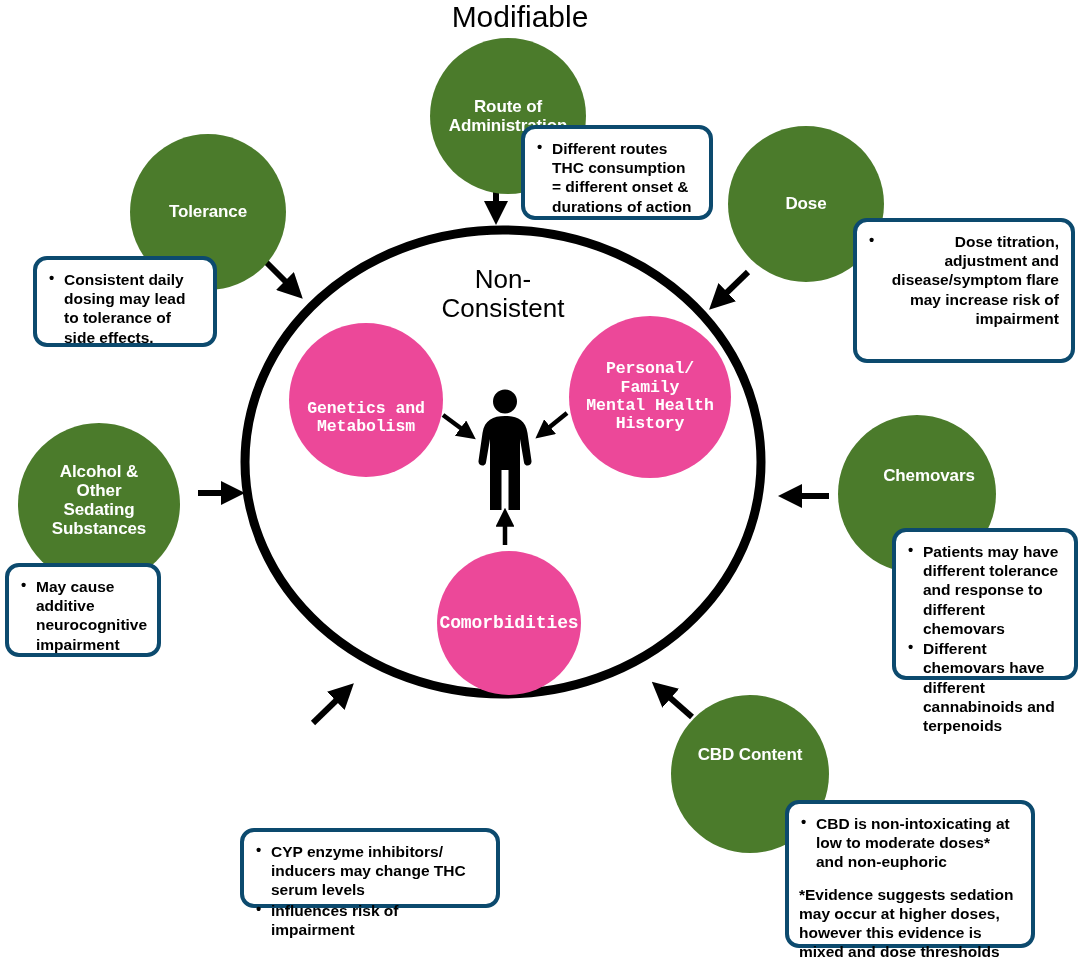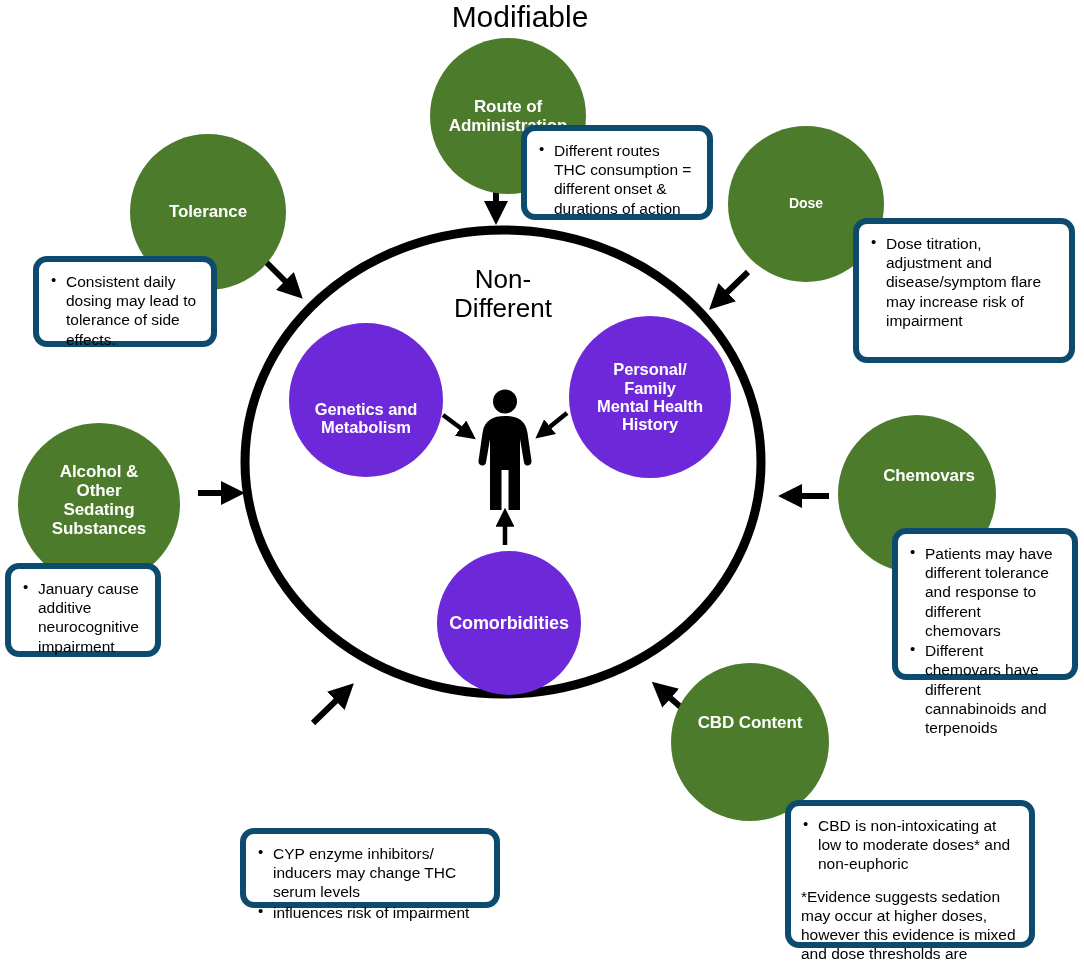--- a/index.html
+++ b/index.html
@@ -31,34 +31,35 @@
     align-items:center;
     justify-content:center;
     text-align:center;
     color:#ffffff;
     font-weight:bold;
     line-height:1.12;
     box-sizing:border-box;
     letter-spacing:-0.1px;
   }
   .node.green{ background:#4b7b2b; }
-  .node.red{ background:#6d28d9; }
+  .node.red{ background:#ec4899;font-family:Liberation Mono, monospace; }
   .node .node-label{ display:block; padding:0 6px; }
 
   
   .callout{
     position:absolute;
     background:#ffffff;
-    border:6px solid #0c4a6e;
+    border:4px solid #0c4a6e;
     border-radius:14px;
     box-sizing:border-box;
     padding:10px 12px 10px 10px;
     font-size:15.5px;
     line-height:1.24;
     color:#000000;
+    font-weight:bold;
   }
   .callout ul{
     margin:0;
     padding:0;
     list-style:none;
   }
   .callout li{
     position:relative;
     padding-left:17px;
     margin:0 0 1px 0;
@@ -126,21 +127,21 @@
     <line x1="692" y1="717" x2="659" y2="688" stroke="#000000" stroke-width="6" marker-end="url(#arrowhead)"></line>
 
     <line x1="443" y1="415" x2="470" y2="435" stroke="#000000" stroke-width="4.5" marker-end="url(#arrowhead)"></line>
     <line x1="567" y1="413" x2="541" y2="434" stroke="#000000" stroke-width="4.5" marker-end="url(#arrowhead)"></line>
     <line x1="505" y1="545" x2="505" y2="515" stroke="#000000" stroke-width="4.5" marker-end="url(#arrowhead)"></line>
   </svg>
 
   <div class="heading" id="modifiable-heading" style="left:420px; top:0px; width:200px;">Modifiable</div>
 
   <div class="heading" id="nonmodifiable-heading" style="left:413px; top:265px; width:180px; white-space:pre-line;">Non-
-Different</div>
+Consistent</div>
 
   <div class="node red" style="left:289px; top:323px; width:154px; height:154px; font-size:16.5px;">
     <span class="node-label" style="white-space:pre-line;margin-top:36px;">Genetics and
 Metabolism</span>
   </div>
 
   <div class="node red" style="left:569px; top:316px; width:162px; height:162px; font-size:16.5px;">
     <span class="node-label" style="white-space:pre-line;">Personal/
 Family
 Mental Health
@@ -163,29 +164,29 @@
 
   <div class="node green" style="left:430px; top:38px; width:156px; height:156px; font-size:17px;">
     <span class="node-label" style="white-space:pre-line;">Route of
 Administration</span>
   </div>
 
   <div class="node green" style="left:130px; top:134px; width:156px; height:156px; font-size:17px;">
     <span class="node-label" style="white-space:pre-line;">Tolerance</span>
   </div>
 
-  <div class="node green" style="left:728px; top:126px; width:156px; height:156px; font-size:14px;">
+  <div class="node green" style="left:728px; top:126px; width:156px; height:156px; font-size:17px;">
     <span class="node-label" style="white-space:pre-line;">Dose</span>
   </div>
 
   <div class="node green" style="left:838px; top:415px; width:158px; height:158px; font-size:17px;">
     <span class="node-label" style="white-space:pre-line; margin-bottom:36px;margin-left:24px;">Chemovars</span>
   </div>
 
-  <div class="node green" style="left:671px; top:663px; width:158px; height:158px; font-size:17px;">
+  <div class="node green" style="left:671px; top:695px; width:158px; height:158px; font-size:17px;">
     <span class="node-label" style="white-space:pre-line; margin-bottom:38px;">CBD Content</span>
   </div>
 
 
   <div class="node green" style="left:18px; top:423px; width:162px; height:162px; font-size:17px;">
     <span class="node-label" style="white-space:pre-line; margin-bottom:8px;">Alcohol &amp;
 Other
 Sedating
 Substances</span>
   </div>
@@ -195,21 +196,21 @@
       <li>Different routes THC consumption = different onset &amp; durations of action</li>
     </ul>
   </div>
 
   <div class="callout" style="left:33px; top:256px; width:184px; height:91px;">
     <ul>
       <li>Consistent daily dosing may lead to tolerance of side effects.</li>
     </ul>
   </div>
 
-  <div class="callout" style="left:853px; top:218px; width:222px; height:145px;">
+  <div class="callout" style="left:853px; top:218px; width:222px; height:145px;text-align:right;">
     <ul>
       <li>Dose titration, adjustment and disease/symptom flare may  increase risk of impairment</li>
     </ul>
   </div>
 
   <div class="callout" style="left:892px; top:528px; width:186px; height:152px;">
     <ul>
       <li>Patients may have different tolerance and response to different chemovars</li>
       <li>Different chemovars have different cannabinoids and terpenoids</li>
     </ul>
@@ -224,17 +225,17 @@
 
   <div class="callout" style="left:240px; top:828px; width:260px; height:80px;">
     <ul>
       <li>CYP enzyme inhibitors/ inducers may change THC serum levels</li>
       <li>influences risk of impairment</li>
     </ul>
   </div>
 
   <div class="callout" style="left:5px; top:563px; width:156px; height:94px;">
     <ul>
-      <li>January cause additive neurocognitive impairment</li>
+      <li>May cause additive neurocognitive impairment</li>
     </ul>
   </div>
 
 </div>
 
 </body></html>

